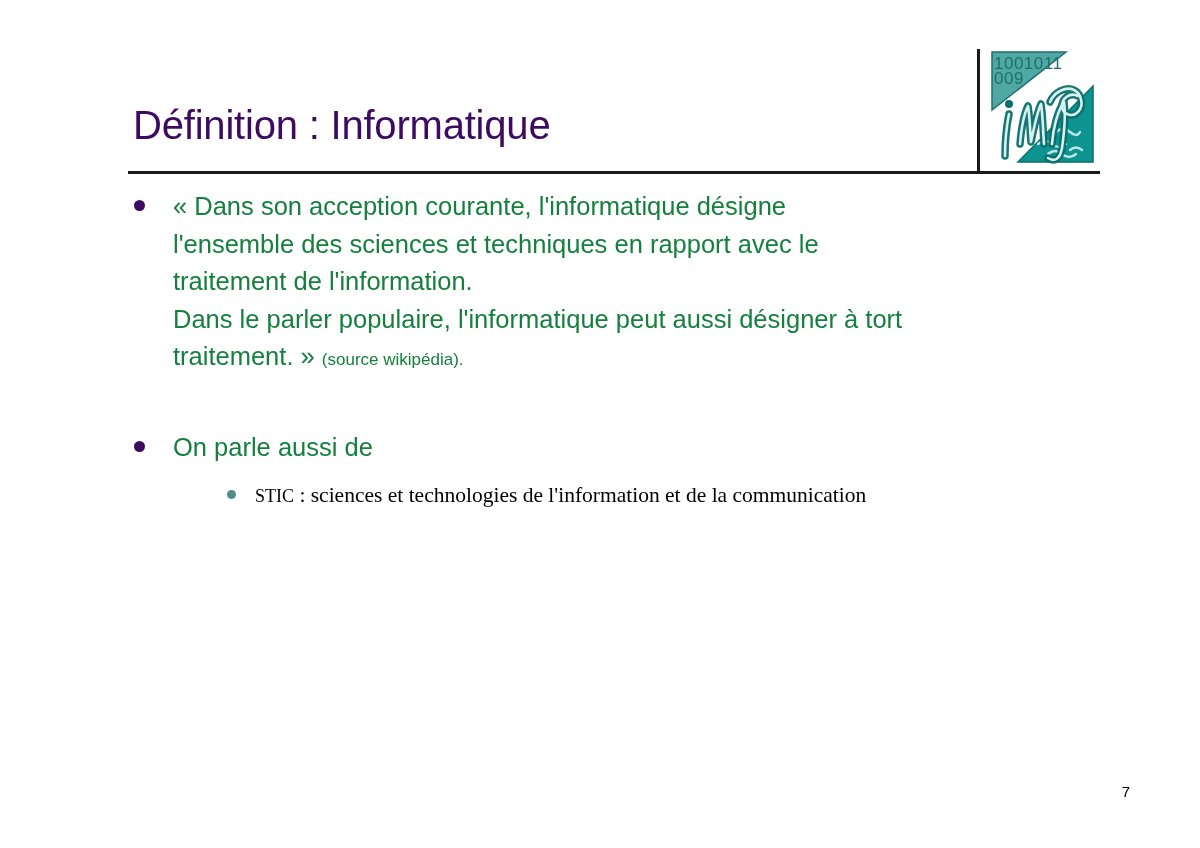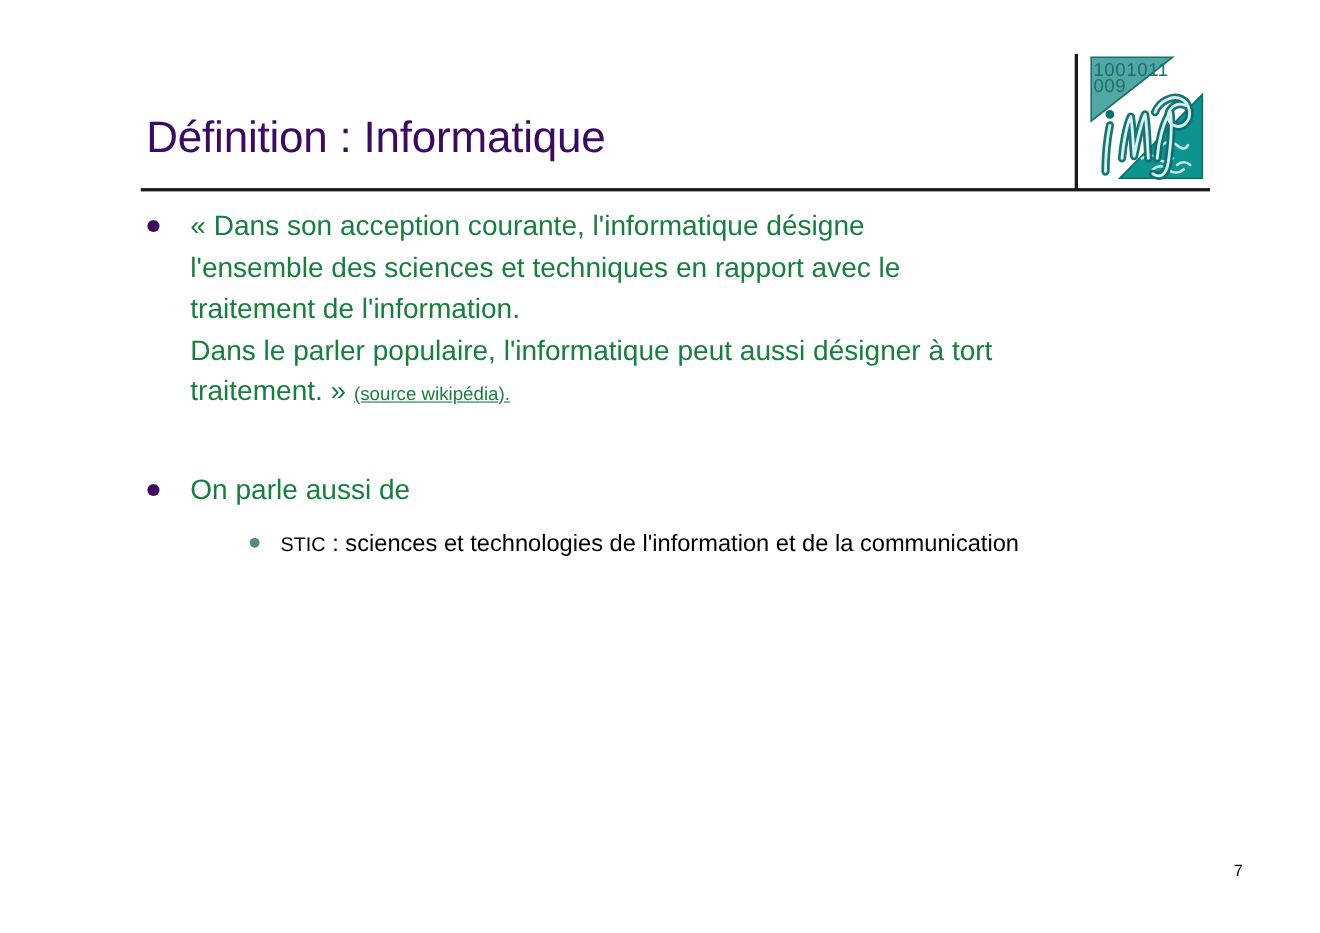--- a/index.html
+++ b/index.html
@@ -93,35 +93,35 @@
   .bullet-l1 > .txt {
     font-size: 25.5px;
     line-height: 37.5px;
     color: #15803d;
   }
 
   .para-block { display: block; }
 
   .small-note {
     font-size: 17px;
-    text-decoration: underline;
   }
 
   .gap {
     height: 50px;
   }
 
   .sub-list {
     margin-top: 13px;
     padding-left: 46px;
   }
   .bullet-l2 {
     position: relative;
     padding-left: 36px;
     margin-bottom: 6px;
+    font-family: Liberation Serif, serif;
   }
   .bullet-l2 > .dot2 {
     position: absolute;
     left: 8px;
     top: 11px;
     width: 9px;
     height: 9px;
     border-radius: 50%;
     background: #4f8c8a;
   }

